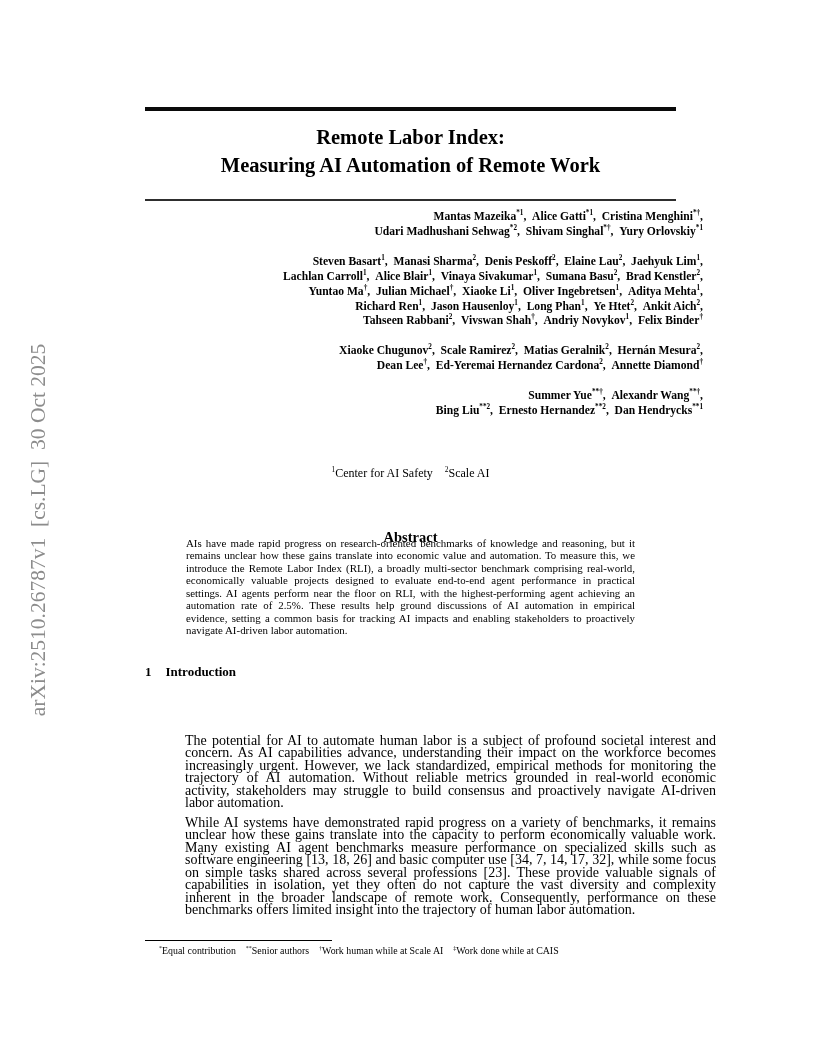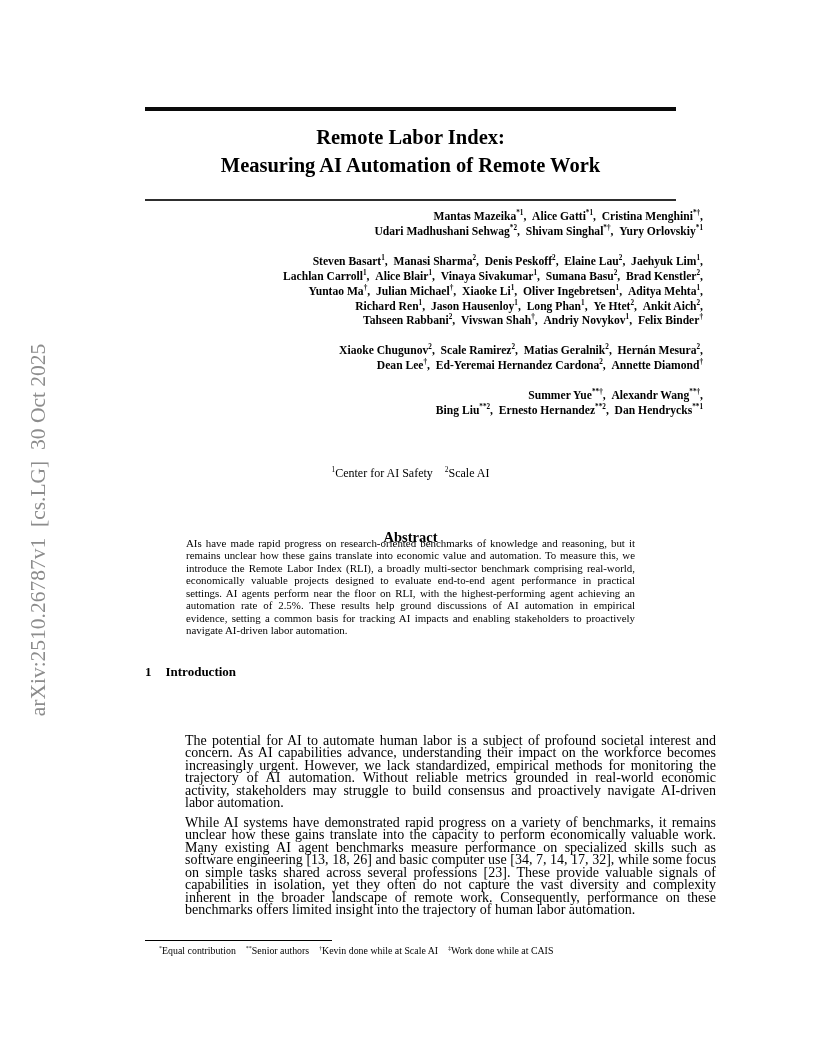--- a/index.html
+++ b/index.html
@@ -85,15 +85,15 @@
   <div class="section-heading">
     <span class="sec-num">1</span><span>Introduction</span>
   </div>
 
   <div class="para para-1">The potential for AI to automate human labor is a subject of profound societal interest and concern. As AI capabilities advance, understanding their impact on the workforce becomes increasingly urgent. However, we lack standardized, empirical methods for monitoring the trajectory of AI automation. Without reliable metrics grounded in real-world economic activity, stakeholders may struggle to build consensus and proactively navigate AI-driven labor automation.</div>
 
   <div class="para para-2">While AI systems have demonstrated rapid progress on a variety of benchmarks, it remains unclear how these gains translate into the capacity to perform economically valuable work. Many existing AI agent benchmarks measure performance on specialized skills such as software engineering [13, 18, 26] and basic computer use [34, 7, 14, 17, 32], while some focus on simple tasks shared across several professions [23]. These provide valuable signals of capabilities in isolation, yet they often do not capture the vast diversity and complexity inherent in the broader landscape of remote work. Consequently, performance on these benchmarks offers limited insight into the trajectory of human labor automation.</div>
 
   <div class="footnote-rule"></div>
 
-  <div class="footnotes"><sup class="sup">*</sup><span>Equal contribution</span> <sup class="sup">**</sup><span>Senior authors</span> <sup class="sup">†</sup><span>Kevin done while at Scale AI</span> <sup class="sup">‡</sup><span>Work done while at CAIS</span></div>
+  <div class="footnotes"><sup class="sup">*</sup><span>Equal contribution</span> <sup class="sup">**</sup><span>Senior authors</span> <sup class="sup">†</sup><span>Work human while at Scale AI</span> <sup class="sup">‡</sup><span>Work done while at CAIS</span></div>
 
 </div>
 
 </body></html>

